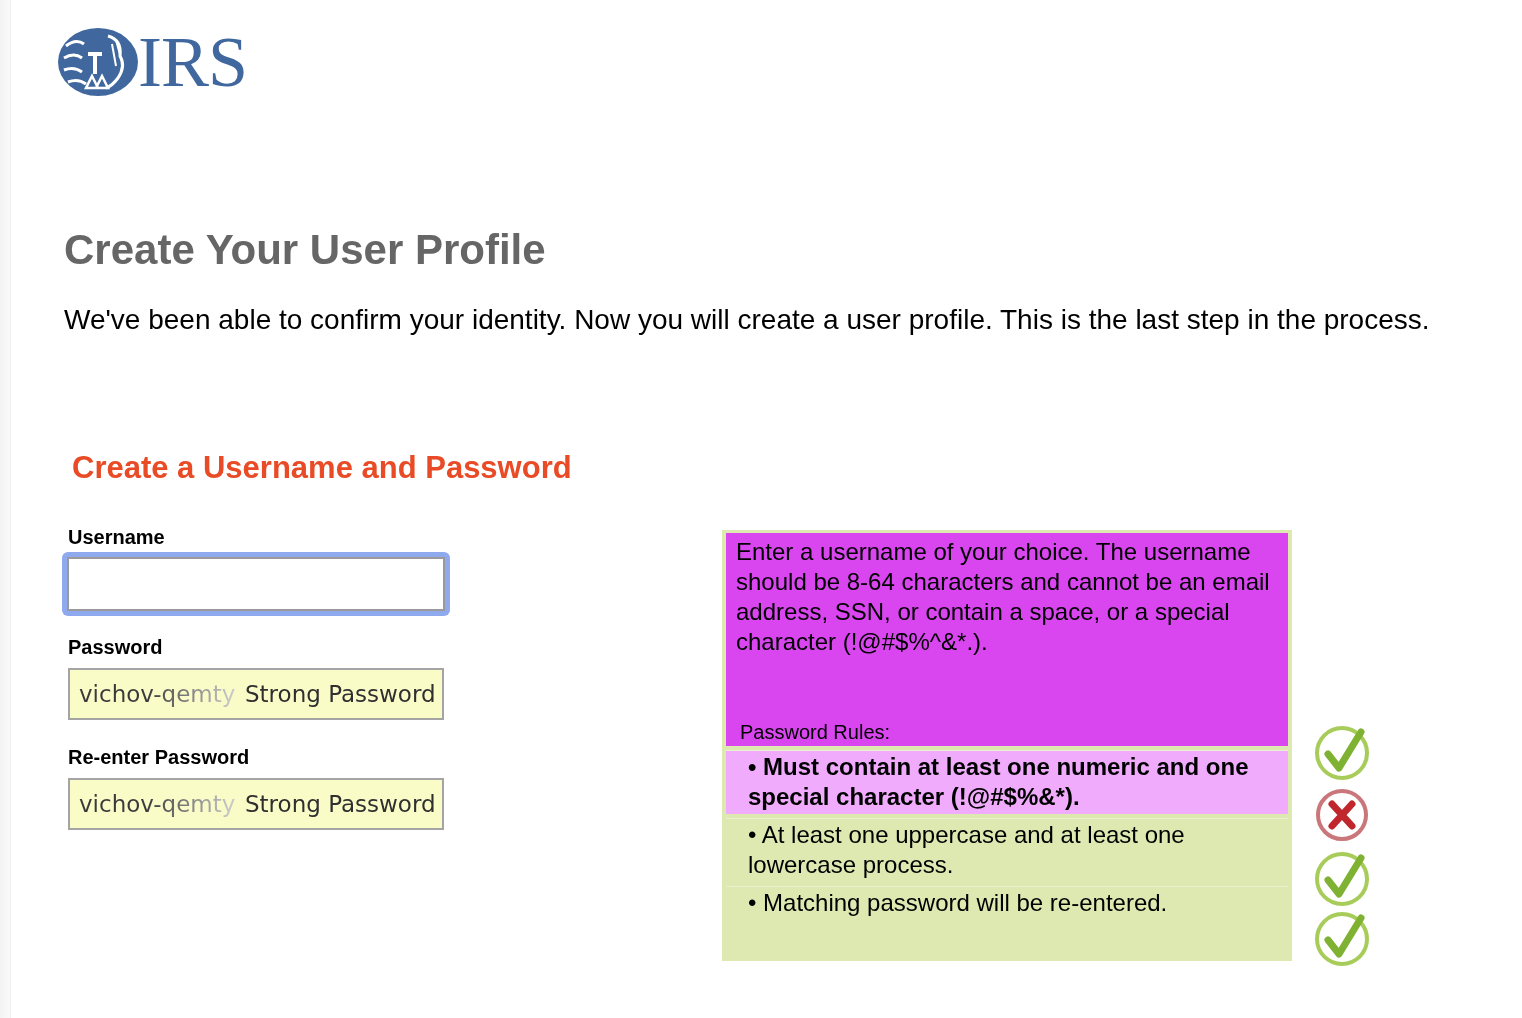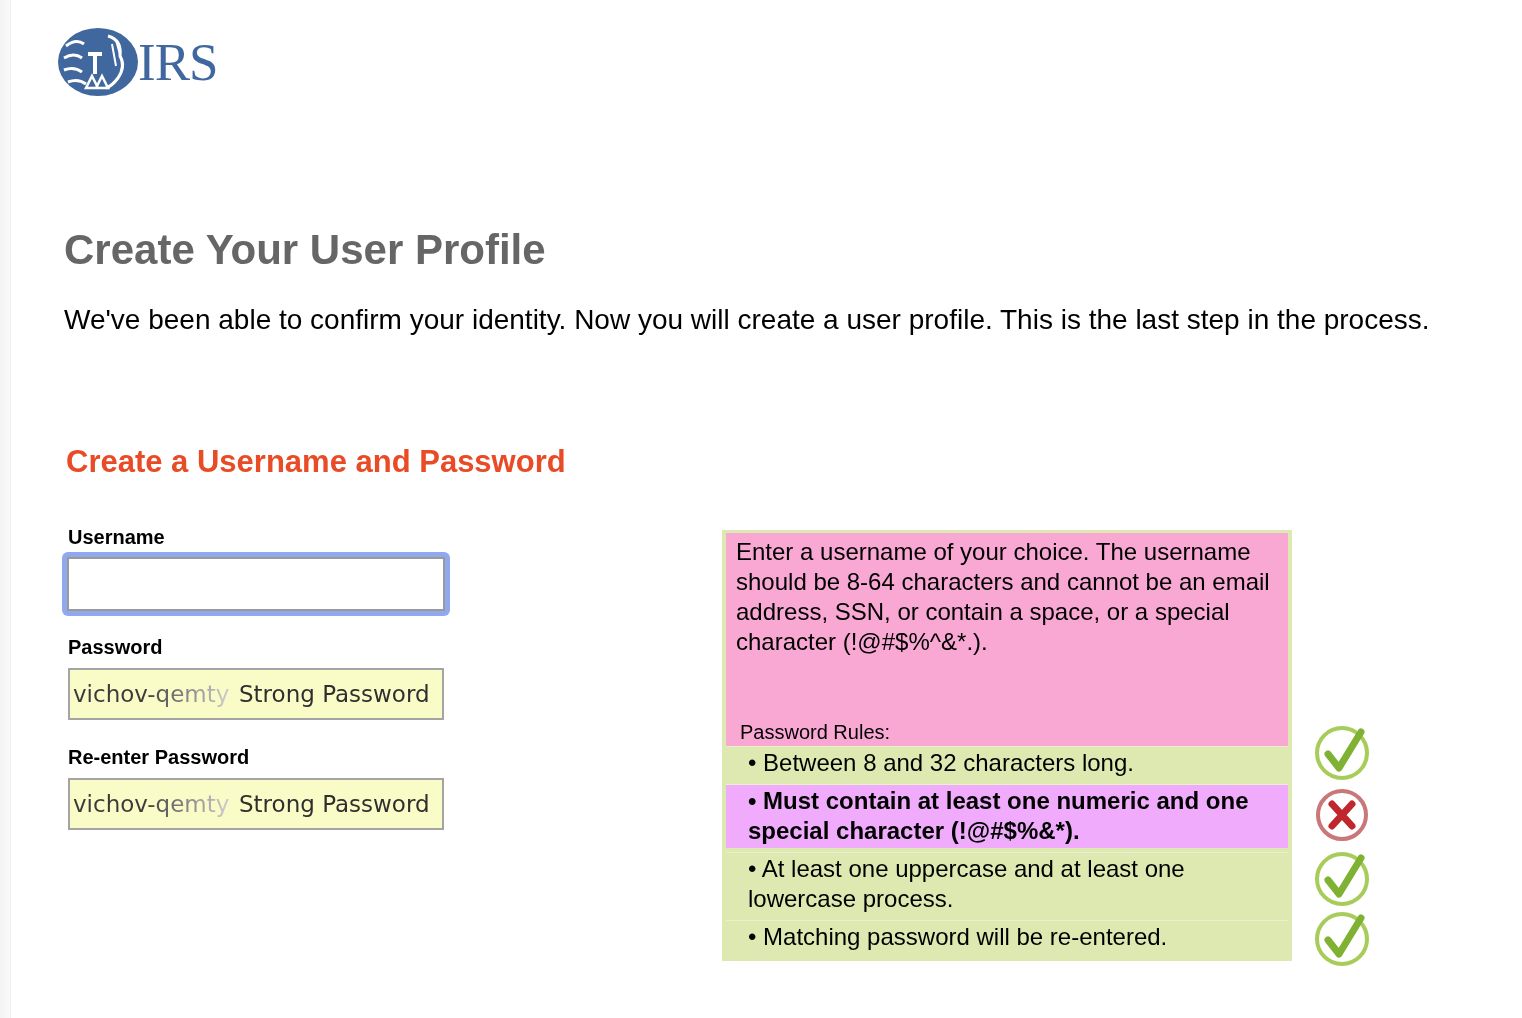--- a/index.html
+++ b/index.html
@@ -13,33 +13,33 @@
     position: absolute; left: 0; top: 0; width: 10px; height: 1018px;
     background: linear-gradient(to right, #f3f3f3, #fafafa);
     border-right: 1px solid #f0f0f0;
   }
   .logo {
     position: absolute; left: 56px; top: 24px; width: 215px; height: 76px;
     display: flex; align-items: center;
   }
   .logo svg { display: block; }
   .logo-text {
-    font-family: "Liberation Serif", serif; font-size: 53px; color: #41689e;
+    font-family: "Liberation Serif", serif; font-size: 72px; color: #41689e;
     line-height: 1; margin-left: -2px; letter-spacing: -1px;
   }
   .page-title {
     position: absolute; left: 64px; top: 226px; margin: 0;
     font-size: 42px; font-weight: bold; color: #666666; text-align: center;
   }
   .intro {
     position: absolute; left: 64px; top: 304px; margin: 0;
     font-size: 28px; color: #000;
   }
   .section-title {
-    position: absolute; left: 64px; top: 442px; margin: 2px;
+    position: absolute; left: 64px; top: 442px; margin: 8px;
     font-size: 31px; font-weight: bold; color: #e84b25;
   }
   .field-label {
     position: absolute; left: 68px; font-size: 20px; font-weight: bold; color: #000;
   }
   .username-wrap {
     position: absolute; left: 62px; top: 552px; width: 388px; height: 64px;
     border-radius: 6px; background: #8fa9ef; box-sizing: border-box; padding: 5px;
   }
   .username-input {
@@ -47,32 +47,32 @@
     background: #fff; font-size: 22px; padding: 0 8px; outline: none;
     font-family: "Liberation Sans", sans-serif;
   }
   .pw-field {
     position: absolute; left: 68px; width: 376px; height: 52px; box-sizing: border-box;
     border: 2px solid #a4a4a4; background: #fafcc8;
     display: flex; align-items: center; overflow: hidden; white-space: nowrap;
     font-family: "DejaVu Sans", sans-serif;
   }
   .pw-value {
-    font-size: 23px; padding-left: 3px; width: 160px; overflow: hidden;
+    font-size: 23px; padding-left: 9px; width: 160px; overflow: hidden;
     background: linear-gradient(to right, #3a3a3a 45%, #c8c8c8 95%);
     -webkit-background-clip: text; background-clip: text; color: transparent;
   }
   .pw-strength { font-size: 23px; color: #2f2f2f; padding-left: 6px; }
 
   .help-panel {
     position: absolute; left: 722px; top: 530px; width: 570px; height: 431px;
     box-sizing: border-box; background: #dde9b1; padding: 3px 4px;
   }
   .help-top {
-    background: #f9a8d4; height: 213px; box-sizing: border-box;
+    background: #d946ef; height: 213px; box-sizing: border-box;
     padding: 4px 10px; font-size: 24px; line-height: 30px; color: #000;
   }
   .help-username { margin: 0; }
   .rules-heading { position: absolute; left: 14px; top: 184px; font-size: 20px; }
   .rule {
     box-sizing: border-box; font-size: 24px; line-height: 30px;
     padding: 1px 10px 0 22px; margin-top: 4px; color: #000;
     background: #dde9b1;
     border-top: 1px solid #e9efcf;
   }
@@ -124,21 +124,20 @@
 <div class="pw-field" style="top:778px;">
   <span class="pw-value">vichov-qemty</span>
   <span class="pw-strength">Strong Password</span>
 </div>
 
 <div class="help-panel">
   <div class="help-top" style="position:relative;">
     <p class="help-username">Enter a username of your choice. The username should be 8-64 characters and cannot be an email address, SSN, or contain a space, or a special character (!@#$%^&amp;*.).</p>
     <span class="rules-heading">Password Rules:</span>
   </div>
-  <div class="rule r0">• Between 8 and 32 characters long.</div>
   <div class="rule r1 fail">• Must contain at least one numeric and one special character (!@#$%&amp;*).</div>
   <div class="rule r2">• At least one uppercase and at least one lowercase process.</div>
   <div class="rule r3">• Matching password will be re-entered.</div>
 </div>
 
 <svg class="status-icon" style="top:724px;" viewBox="0 0 58 58">
   <circle cx="29" cy="29" r="25" fill="#fff" stroke="#a8cc5a" stroke-width="4"></circle>
   <path d="M15 30 L26 44 L48 8" fill="none" stroke="#7fb133" stroke-width="7" stroke-linecap="round" stroke-linejoin="round"></path>
 </svg>
 <svg class="status-icon" style="top:786px;" viewBox="0 0 58 58">

